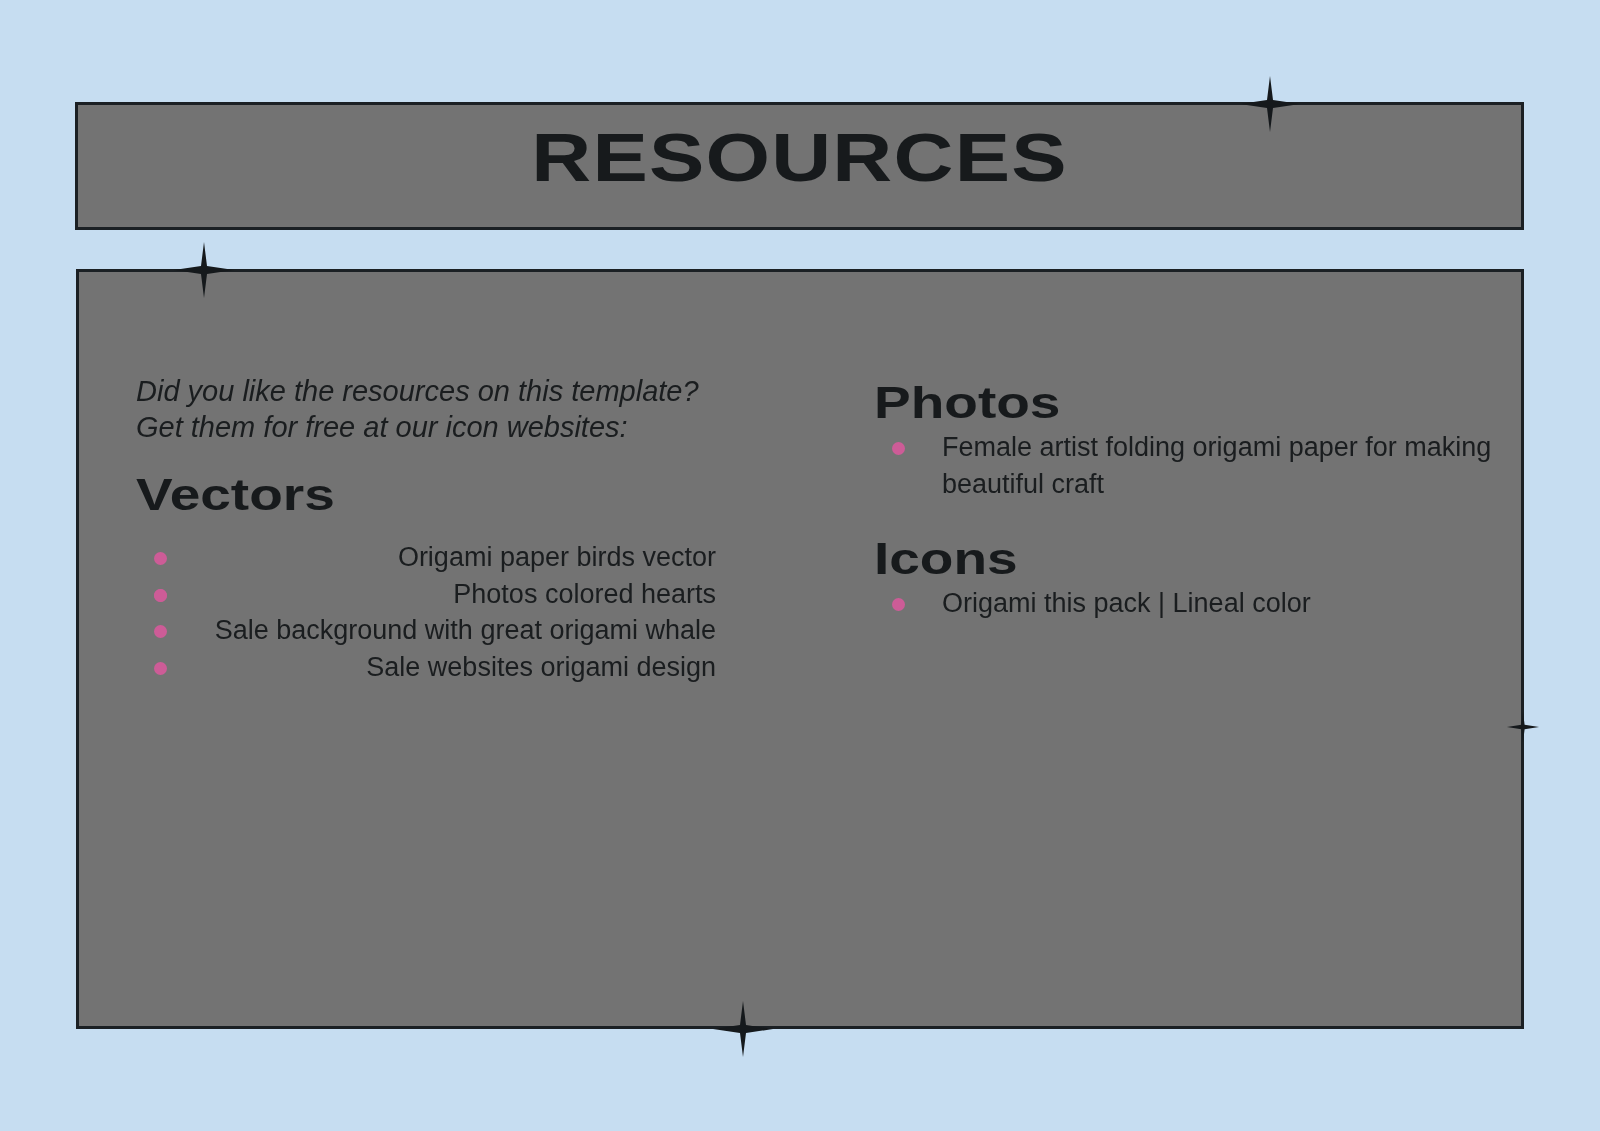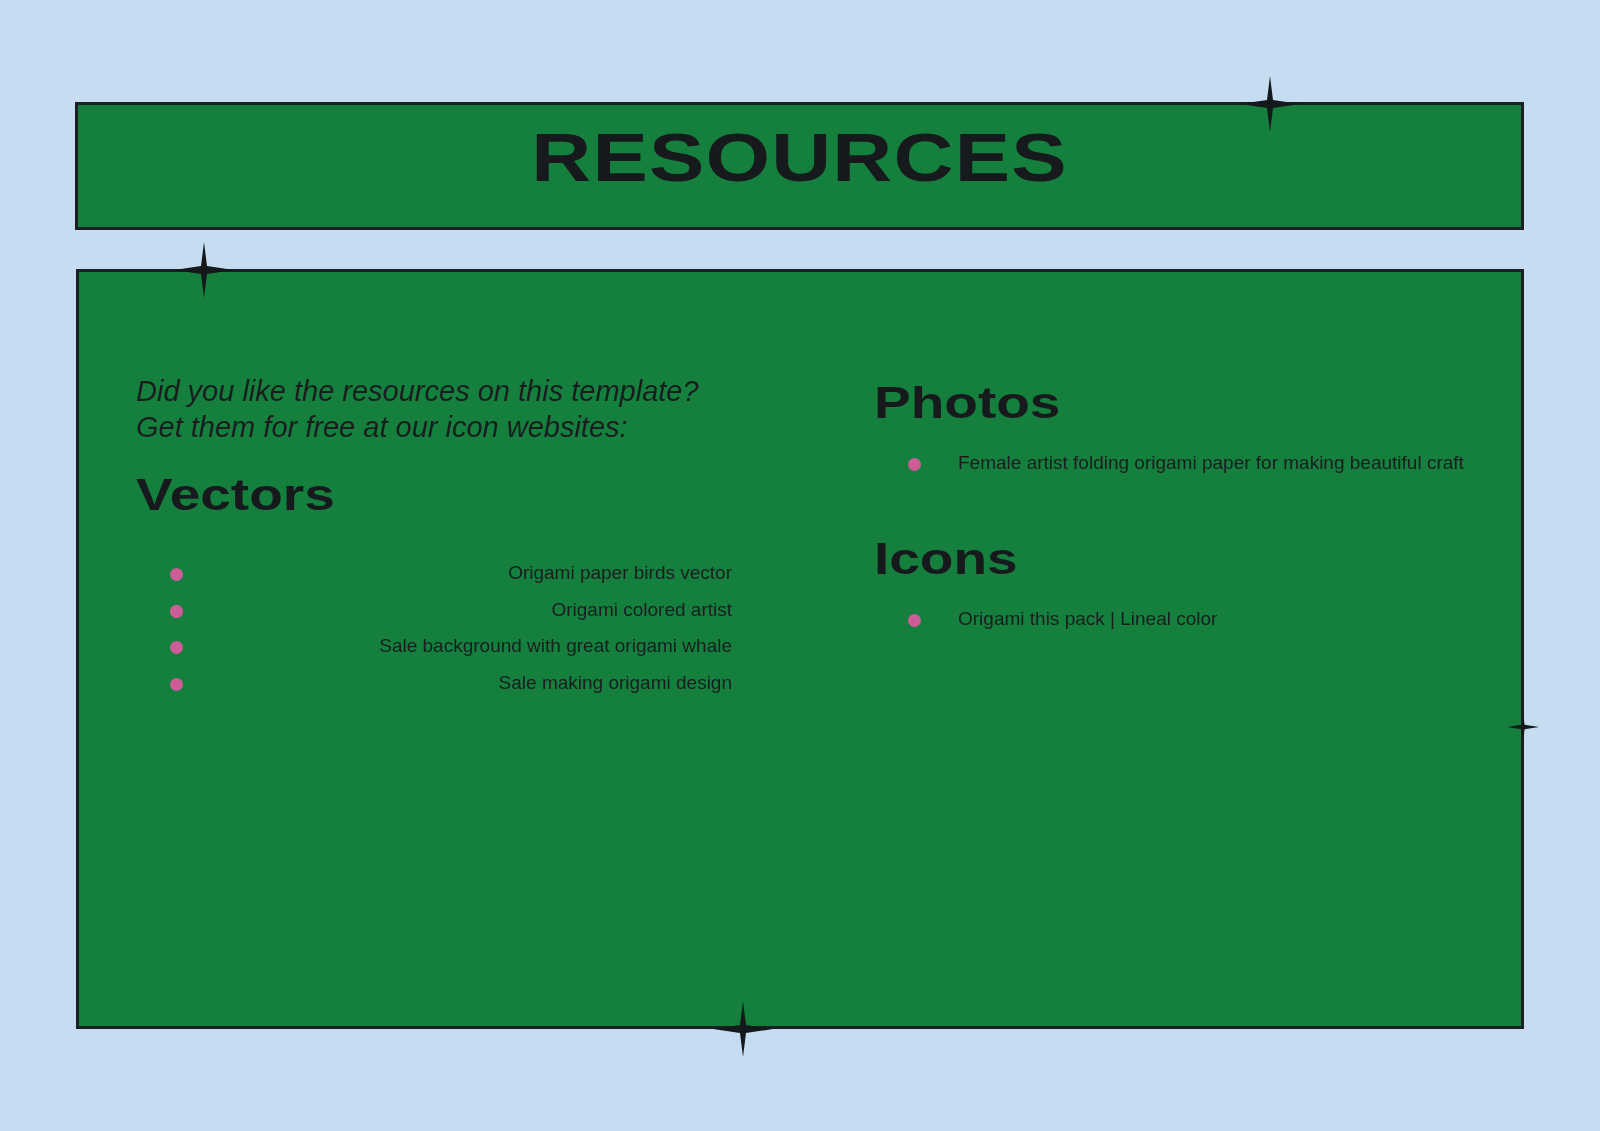--- a/index.html
+++ b/index.html
@@ -1,40 +1,40 @@
 <!DOCTYPE html>
 <html><head>
 <meta charset="utf-8">
 <style>
   html, body { margin:0; padding:0; }
   body {
     width:1600px; height:1131px; background:#c6ddf1;
     position:relative; overflow:hidden;
     font-family:"Liberation Sans", sans-serif; color:#1a1d1f;
   }
-  .box { position:absolute; background:#15803d; border:3px solid #1b2024; box-sizing:border-box; }
+  .box { position:absolute; background:#737373; border:3px solid #1b2024; box-sizing:border-box; }
   #title-box { left:75px; top:102px; width:1449px; height:128px; }
   #body-box { left:76px; top:269px; width:1448px; height:760px; }
   .title {
     position:absolute; left:0; right:0; top:18px; text-align:center;
     font-weight:bold; font-size:68px; letter-spacing:1px;
     transform:scaleX(1.22); transform-origin:center;
     color:#171a1c; line-height:1;
   }
   .star { position:absolute; width:60px; height:56px; margin-left:-30px; margin-top:-28px; }
   .star svg { width:100%; height:100%; display:block; }
   .intro { position:absolute; left:136px; top:373px; font-size:29px; line-height:36px; width:700px;font-style:italic; }
   .heading {
     position:absolute; font-weight:bold; font-size:44px; line-height:1;
     transform:scaleX(1.25); transform-origin:left center; color:#171a1c;
   }
   #h-vectors { left:136px; top:473px; }
   #h-photos { left:874px; top:381px; }
   #h-icons { left:874px; top:537px; }
-  ul.list { position:absolute; margin:16px; padding:0; list-style:none; font-size:19px; line-height:36.5px; }
+  ul.list { position:absolute; margin:0; padding:0; list-style:none; font-size:27px; line-height:36.5px; }
   ul.list li { position:relative; padding-left:68px; }
   ul.list li .dot {
     position:absolute; left:18px; top:13px; width:13px; height:13px; border-radius:50%;
     background:#cd5c97;
   }
   #list-vectors { left:136px; top:539px; width:580px;text-align:right; }
   #list-photos { left:874px; top:429px; width:620px; }
   #list-icons { left:874px; top:585px; width:620px; }
 </style>
 </head>
@@ -69,23 +69,23 @@
 
 <div class="intro">
   <div>Did you like the resources on this template?</div>
   <div>Get them for free at our icon websites:</div>
 </div>
 
 <div class="heading" id="h-vectors">Vectors</div>
 <ul class="list" id="list-vectors">
   <li><span class="dot"></span><span>Origami paper birds vector</span></li>
   <li><span class="dot"></span></li>
-  <li><span class="dot"></span><span>Origami colored artist</span></li>
+  <li><span class="dot"></span><span>Photos colored hearts</span></li>
   <li><span class="dot"></span><span>Sale background with great origami whale</span></li>
-  <li><span class="dot"></span><span>Sale making origami design</span></li>
+  <li><span class="dot"></span><span>Sale websites origami design</span></li>
 </ul>
 
 <div class="heading" id="h-photos">Photos</div>
 <ul class="list" id="list-photos">
   <li><span class="dot"></span><span>Female artist folding origami paper for making beautiful craft</span></li>
 </ul>
 
 <div class="heading" id="h-icons">Icons</div>
 <ul class="list" id="list-icons">
   <li><span class="dot"></span><span>Origami this pack | Lineal color</span></li>

